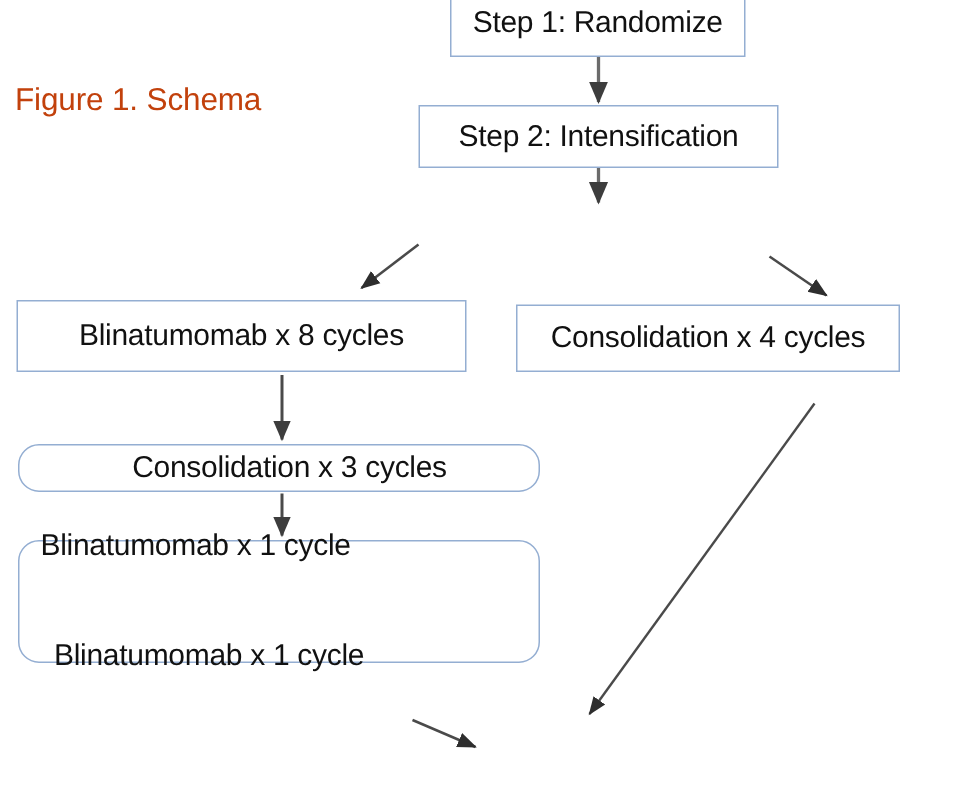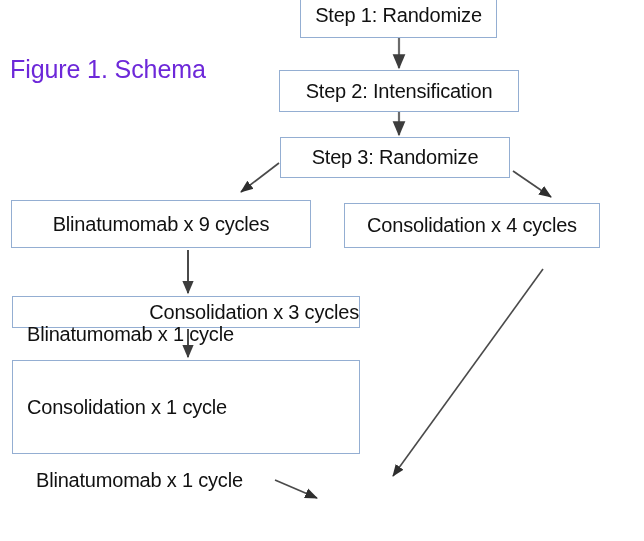--- a/index.html
+++ b/index.html
@@ -23,36 +23,36 @@
     background: #ffffff;
     display: flex;
     align-items: center;
     font-size: 20px;
     line-height: 1.22;
     letter-spacing: -0.2px;
     color: #111111;
     white-space: pre;
   }
   .node.center { justify-content: center; }
-  .node.left   { justify-content: flex-end; }
+  .node.left   { justify-content: center; border-radius: 14px; }
   .node-text { display: block; }
   .multi {
     display: block;
     width: 100%;
     padding-left: 14px;
     box-sizing: border-box;
   }
   .multi .line { display: block; white-space: pre; }
   .multi .line.indent { padding-left: 9px; }
 
   .caption {
     position: absolute;
-    font-size: 25px;
+    font-size: 21px;
     letter-spacing: -0.1px;
-    color: #6d28d9;
+    color: #c2410c;
     white-space: pre;
   }
   svg.edges {
     position: absolute;
     left: 0;
     top: 0;
     width: 644px;
     height: 541px;
     pointer-events: none;
   }
@@ -92,38 +92,34 @@
   <div class="caption" style="left:10px; top:55px;">Figure 1. Schema</div>
 
   <div class="node center" style="left:300px; top:-8px; width:197px; height:46px;">
     <span class="node-text">Step 1: Randomize</span>
   </div>
 
   <div class="node center" style="left:279px; top:70px; width:240px; height:42px;text-align:center;">
     <span class="node-text">Step 2: Intensification</span>
   </div>
 
-  <div class="node center" style="left:280px; top:137px; width:230px; height:41px;">
-    <span class="node-text">Step 3: Randomize</span>
-  </div>
 
   <div class="node center" style="left:11px; top:200px; width:300px; height:48px;">
-    <span class="node-text">Blinatumomab x 9 cycles</span>
+    <span class="node-text">Blinatumomab x 8 cycles</span>
   </div>
 
   <div class="node center" style="left:344px; top:203px; width:256px; height:45px;">
     <span class="node-text">Consolidation x 4 cycles</span>
   </div>
 
   <div class="node left" style="left:12px; top:296px; width:348px; height:32px; padding-left:14px;">
     <span class="node-text">Consolidation x 3 cycles</span>
   </div>
 
-  <div class="node left" style="left:12px; top:360px; width:348px; height:94px;">
+  <div class="node left" style="left:12px; top:360px; width:348px; height:82px;">
     <span class="multi">
       <span class="line">Blinatumomab x 1 cycle</span>
-      <span class="line">Consolidation x 1 cycle</span>
       <span class="line indent">Blinatumomab x 1 cycle</span>
     </span>
   </div>
 
 
 </div>
 
 </body></html>

